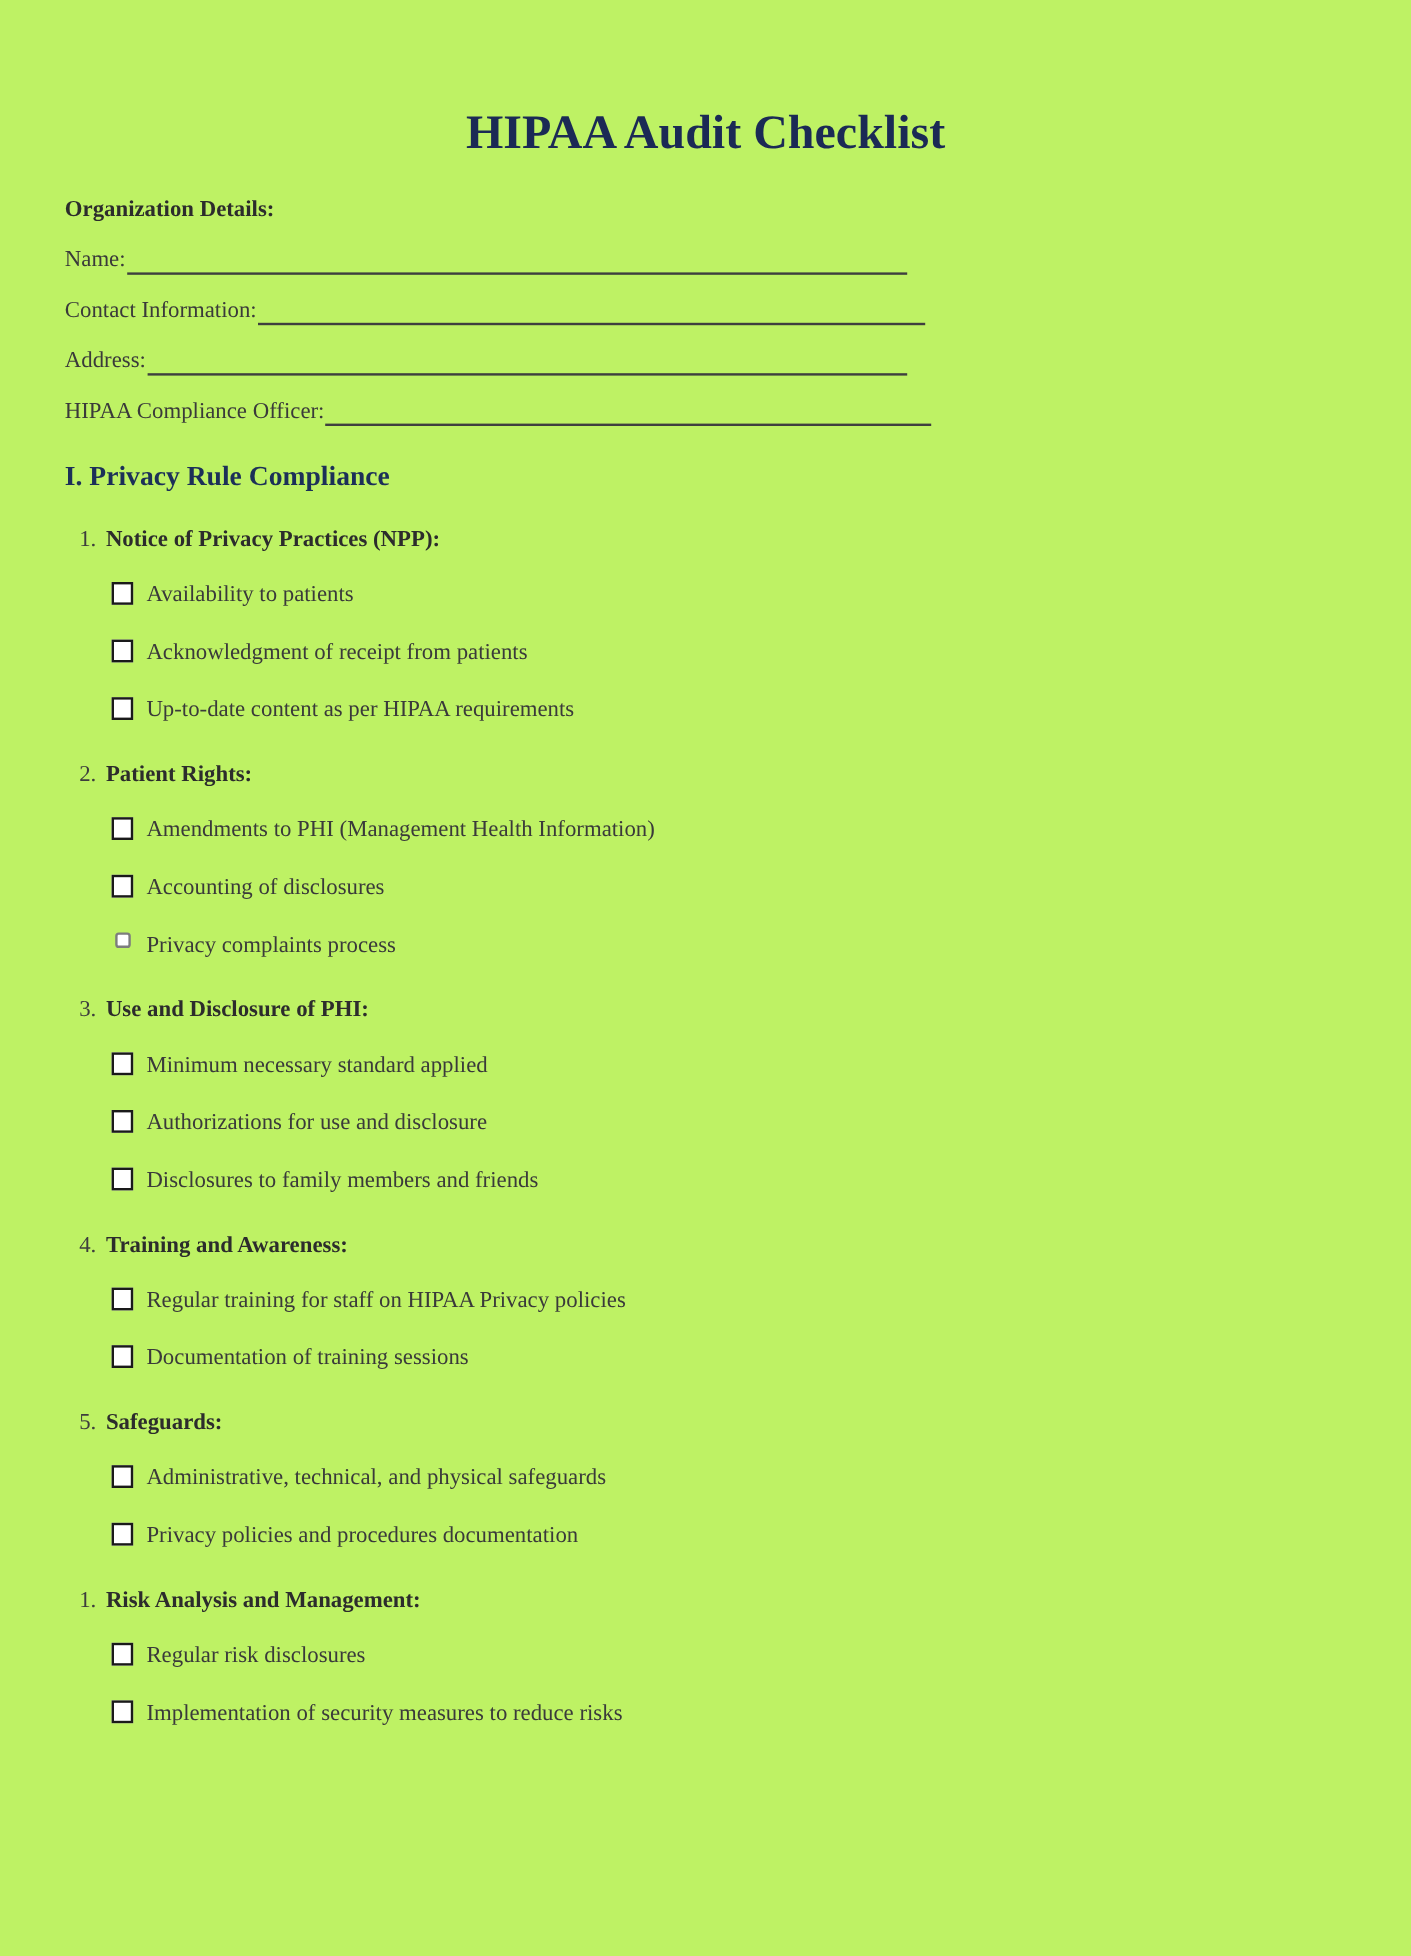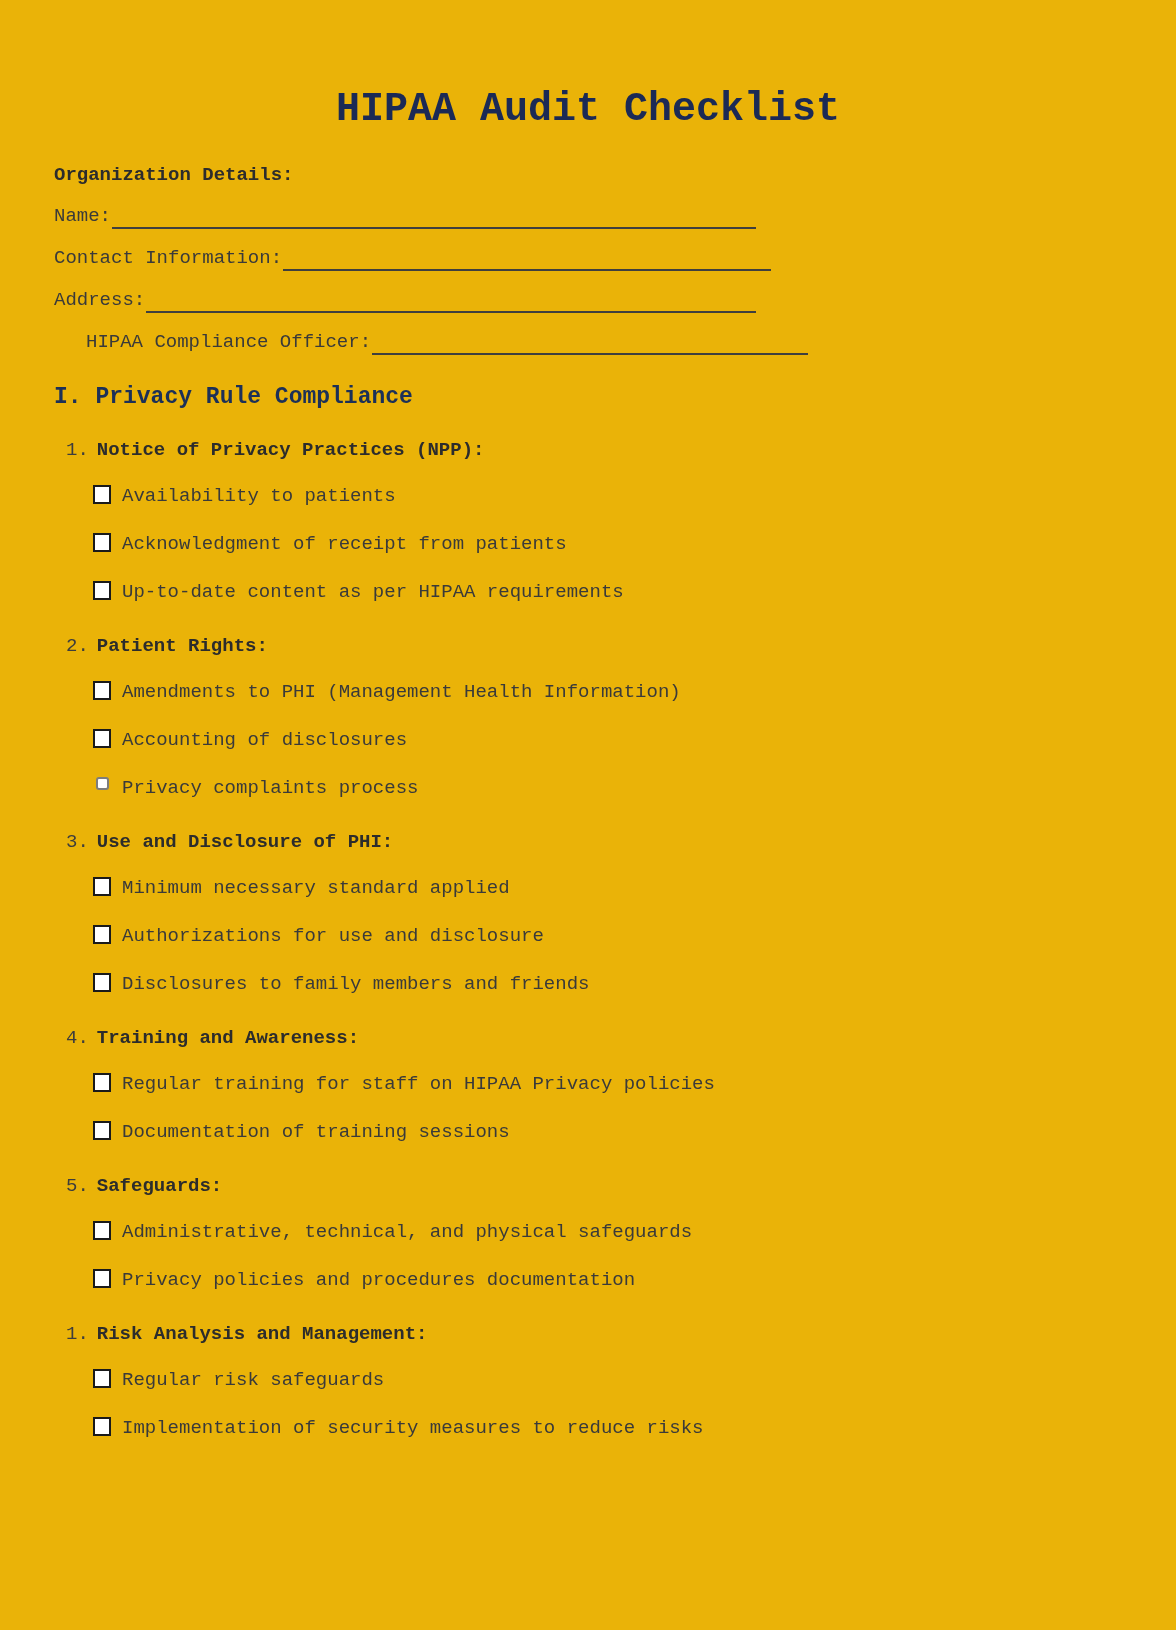--- a/index.html
+++ b/index.html
@@ -9,23 +9,23 @@
     --body-text:#3a3a3a;
     --line-color:#3f3f3f;
     --box-border:#1a1a1a;
     --smallbox-border:#7d7d7d;
   }
   *{margin:0;padding:0;box-sizing:border-box;}
   html,body{background:#ffffff;}
   .page{
     width:1176px;
     height:1630px;
-    background:#eab308;
+    background:#bef264;
     overflow:hidden;
-    font-family:Liberation Mono, monospace;
+    font-family:Liberation Serif, serif;
     color:var(--body-text);
   }
   .doc-title{
     margin-top:86px;
     text-align:center;
     font-size:40px;
     line-height:47px;
     font-weight:700;
     color:var(--title-navy);
   }
@@ -52,21 +52,21 @@
     line-height:25px;
   }
   .field-line{
     flex:1;
     border-bottom:2px solid var(--line-color);
     height:23px;
     margin-left:1px;
   }
   .field-row.r1,.field-row.r2{width:702px;}
   .field-row.r3{width:717px;}
-  .field-row.r4{width:722px;margin-left:32px;}
+  .field-row.r4{width:722px;}
   .section-heading{
     margin-top:28px;
     font-size:23px;
     line-height:28px;
     font-weight:700;
     color:var(--heading-navy);
   }
   .group-heading{
     margin:26px 0 0 12px;
     font-size:19px;
@@ -194,21 +194,21 @@
           <span class="checkbox" role="checkbox" aria-checked="false"></span>
           <span class="item-label">Administrative, technical, and physical safeguards</span>
         </div>
         <div class="item-row">
           <span class="checkbox" role="checkbox" aria-checked="false"></span>
           <span class="item-label">Privacy policies and procedures documentation</span>
         </div>
         <div class="group-heading"><span class="group-number">1.</span><span class="group-title">Risk Analysis and Management:</span></div>
         <div class="item-row">
           <span class="checkbox" role="checkbox" aria-checked="false"></span>
-          <span class="item-label">Regular risk safeguards</span>
+          <span class="item-label">Regular risk disclosures</span>
         </div>
         <div class="item-row">
           <span class="checkbox" role="checkbox" aria-checked="false"></span>
           <span class="item-label">Implementation of security measures to reduce risks</span>
         </div>
       </div>
 
   </div>
 </div>
 

